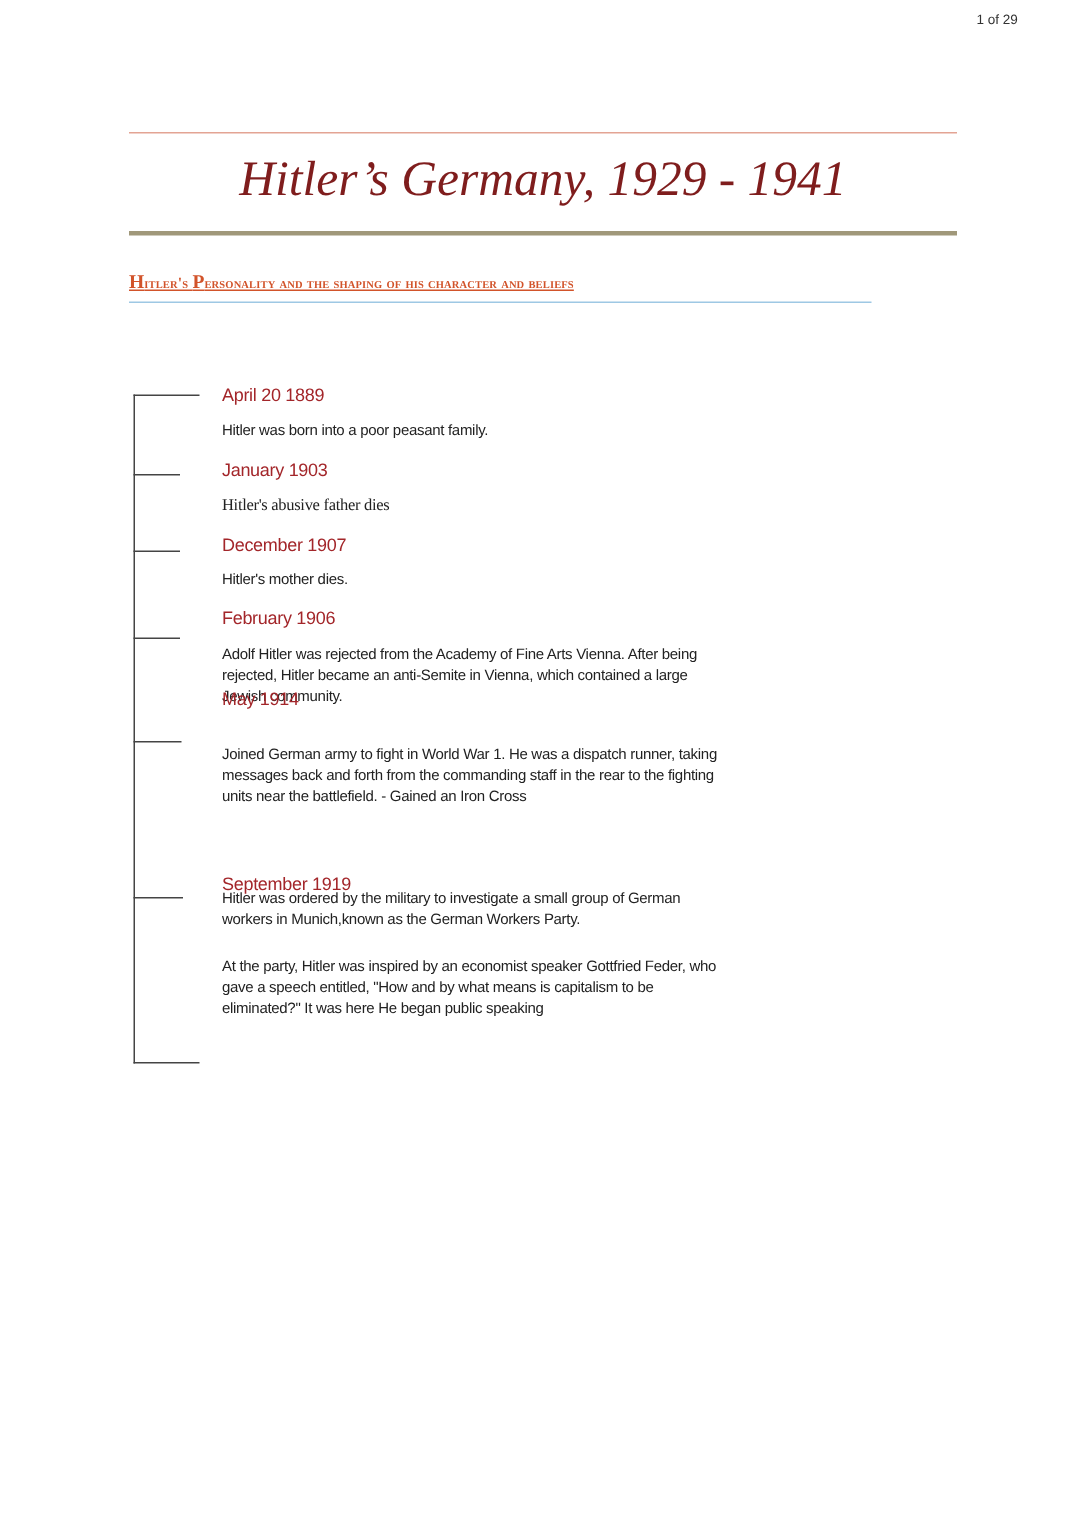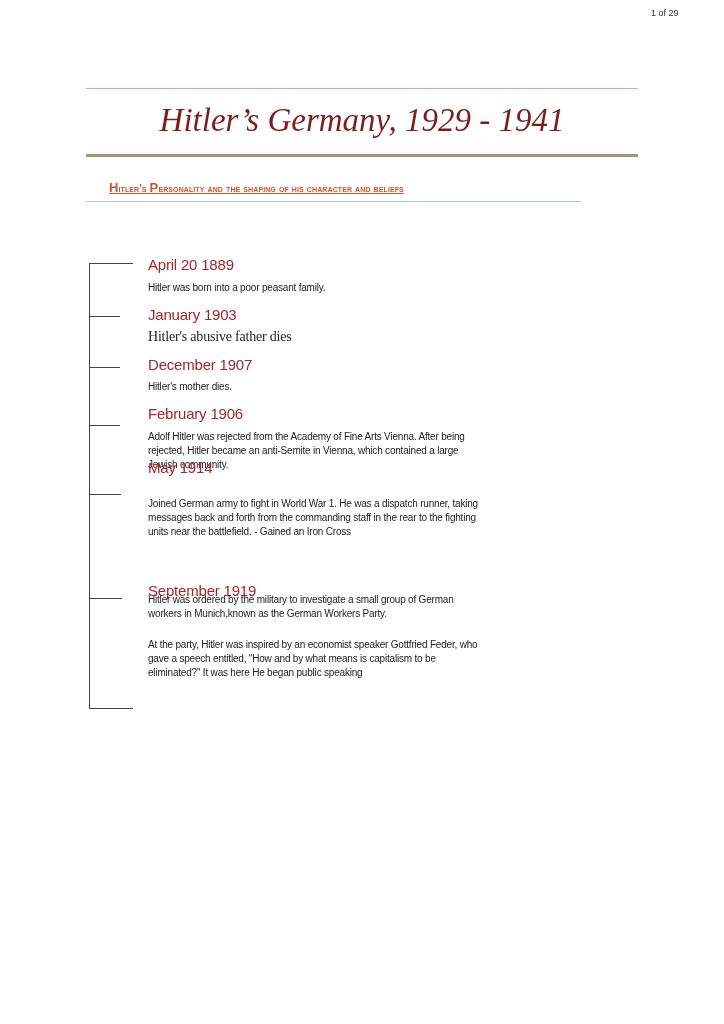--- a/index.html
+++ b/index.html
@@ -1,28 +1,28 @@
 <!DOCTYPE html>
 <html><head>
 <meta charset="utf-8">
 <style>
   html, body { margin:0; padding:0; background:#ffffff; }
   body { width:724px; height:1024px; position:relative; overflow:hidden; font-family:"Liberation Sans", sans-serif; }
   .page-num { position:absolute; top:8px; left:651px; font-size:9px; color:#333; font-family:"Liberation Sans", sans-serif; }
   .rule-top { position:absolute; left:86px; top:88px; width:552px; height:1px; background:#e3a494; }
   .title { position:absolute; left:86px; top:100px; width:552px; text-align:center; font-family:"Liberation Serif", serif; font-style:italic; font-size:33px; color:#7f1d1d; line-height:40px; }
   .rule-bottom { position:absolute; left:86px; top:154px; width:552px; height:3px; background:#a0987a; }
-  .section-heading { position:absolute; left:86px; top:180px; font-family:Liberation Sans, sans-serif; font-weight:bold; font-size:10.5px; color:#d2532a; text-decoration:underline; font-variant:small-caps; letter-spacing:0.1px; white-space:nowrap;margin-left:23px; }
+  .section-heading { position:absolute; left:86px; top:180px; font-family:Liberation Serif, serif; font-weight:bold; font-size:10.5px; color:#d2532a; text-decoration:underline; font-variant:small-caps; letter-spacing:0.1px; white-space:nowrap; }
   .section-heading .big { font-size:13px; }
   .rule-blue { position:absolute; left:86px; top:201px; width:495px; height:1px; background:#9ec8e4; }
 
   .tl-vert { position:absolute; left:89px; top:263px; width:1px; height:446px; background:#444; }
   .tick { position:absolute; left:89px; height:1px; background:#444; }
 
-  .ev-date { position:absolute; left:148px; font-size:15px; color:#a3262a; white-space:nowrap; letter-spacing:-0.2px; }
+  .ev-date { position:absolute; left:148px; font-size:12px; color:#a3262a; white-space:nowrap; letter-spacing:-0.2px; }
   .ev-text { position:absolute; left:148px; font-size:10px; color:#222; line-height:14px; width:340px; letter-spacing:-0.2px; }
   .serif { font-family:"Liberation Serif", serif; }
 </style>
 </head>
 <body>
 
 <div class="page-num">1 of 29</div>
 
 <div class="rule-top"></div>
 <h1 class="title" style="margin:0;font-weight:normal;">Hitler’s Germany, 1929 - 1941</h1>
@@ -39,21 +39,21 @@
 <div class="tick" style="top:367px;width:31px;"></div>
 <div class="tick" style="top:425px;width:31px;"></div>
 <div class="tick" style="top:494px;width:32px;"></div>
 <div class="tick" style="top:598px;width:33px;"></div>
 <div class="tick" style="top:708px;width:44px;"></div>
 
 <div class="ev-date" style="top:256px;">April 20 1889</div>
 <div class="ev-text" style="top:281px;">Hitler was born into a poor peasant family.</div>
 
 <div class="ev-date" style="top:306px;">January 1903</div>
-<div class="ev-text serif" style="top:330px;font-size:14px;">Hitler's abusive father dies</div>
+<div class="ev-text serif" style="top:330px;font-size:11px;">Hitler's abusive father dies</div>
 
 <div class="ev-date" style="top:356px;text-align:center;">December 1907</div>
 <div class="ev-text" style="top:380px;">Hitler's mother dies.</div>
 
 <div class="ev-date" style="top:405px;">February 1906</div>
 <div class="ev-text" style="top:430px;">Adolf Hitler was rejected from the Academy of Fine Arts Vienna. After being rejected, Hitler became an anti-Semite in Vienna, which contained a large Jewish community.</div>
 
 <div class="ev-date" style="top:459px;">May 1914</div>
 <div class="ev-text" style="top:497px;">Joined German army to fight in World War 1. He was a dispatch runner, taking messages back and forth from the commanding staff in the rear to the fighting units near the battlefield. - Gained an Iron Cross</div>
 

